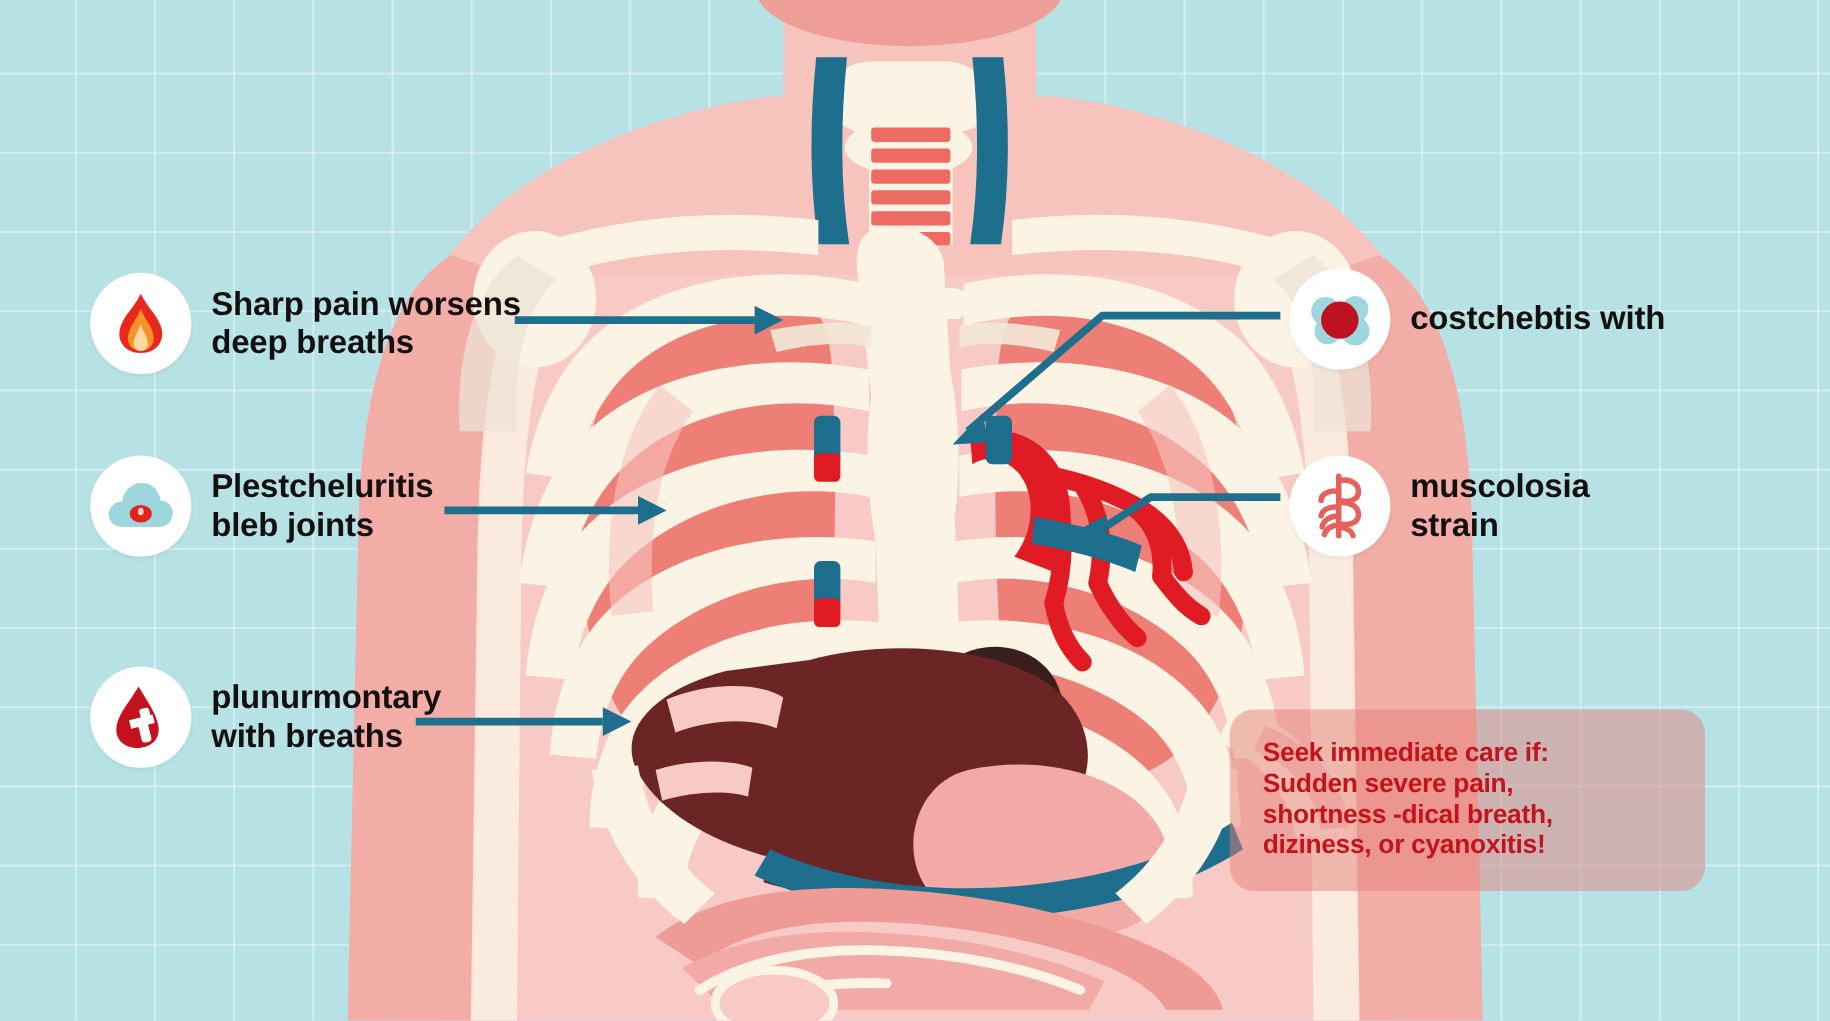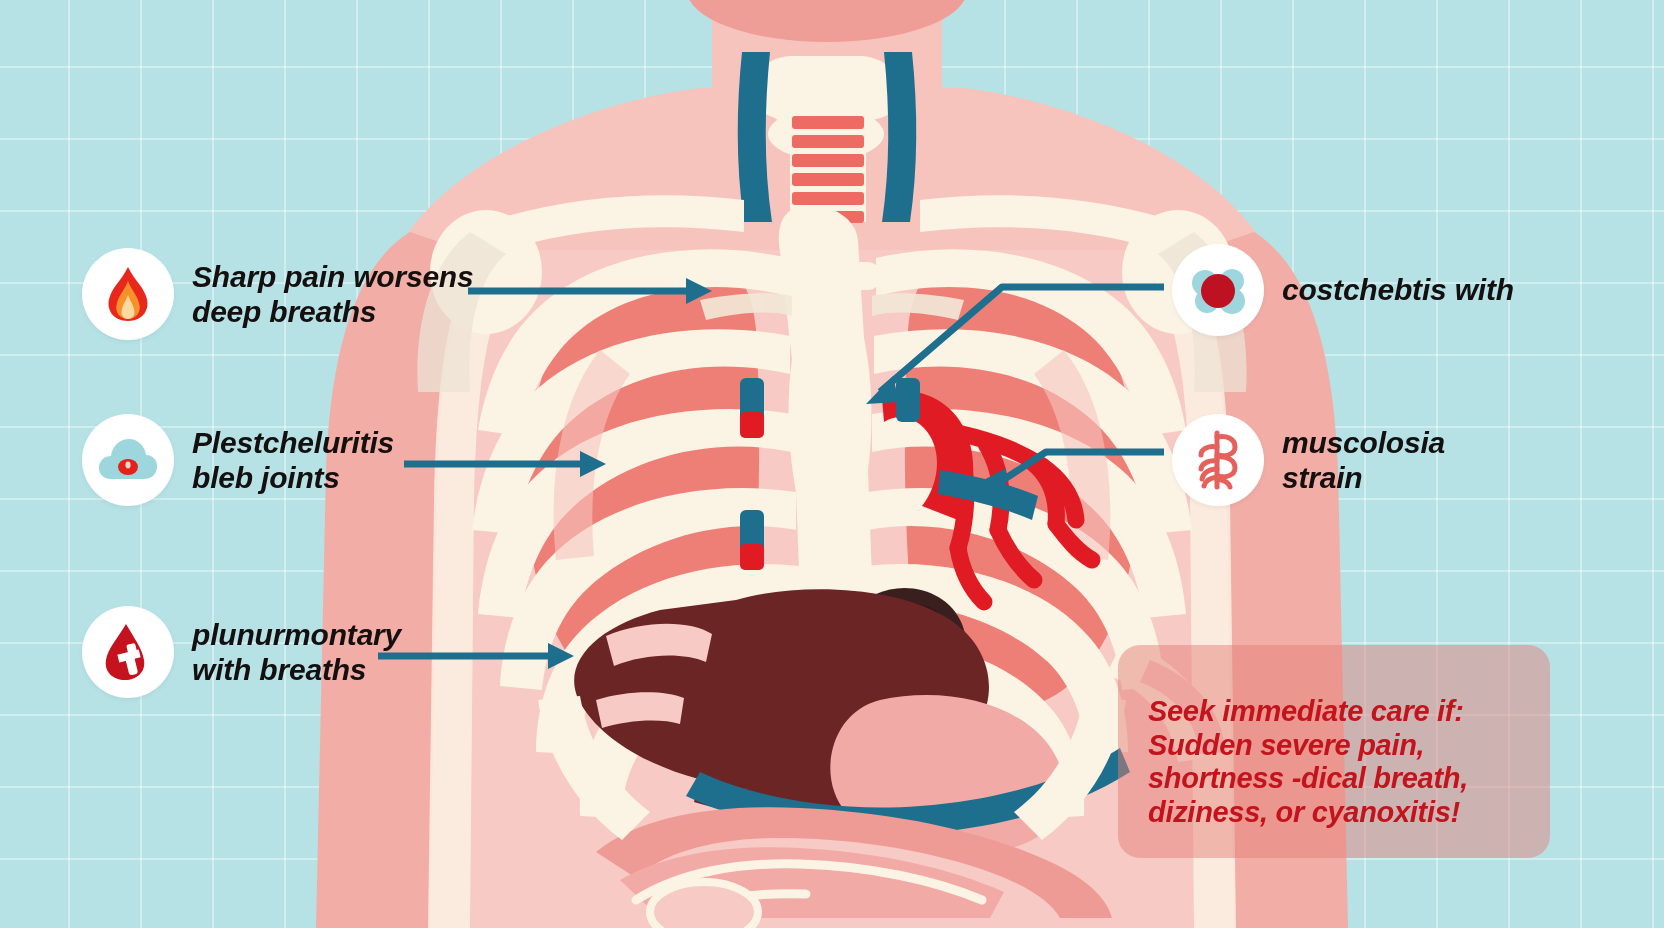--- a/index.html
+++ b/index.html
@@ -1,21 +1,21 @@
 <!DOCTYPE html>
 <html><head>
 <meta charset="utf-8">
 <style>
   html,body{margin:0;padding:0;}
   body{
     width:1664px;height:928px;overflow:hidden;
     font-family:"Liberation Sans", sans-serif;
     background:#b6e2e6;
   }
-  #stage{position:relative;width:1664px;height:928px;overflow:hidden;font-style:italic;}
+  #stage{position:relative;width:1664px;height:928px;overflow:hidden;}
 
   
   .bg{
     position:absolute;inset:0;
     background-color:#b6e2e6;
     background-image:
       linear-gradient(to right, rgba(255,255,255,.38) 2px, transparent 2px),
       linear-gradient(to bottom, rgba(255,255,255,.38) 2px, transparent 2px);
     background-size:72px 72px;
     background-position:-4px -6px;
@@ -43,22 +43,22 @@
 
   
   .warn{
     position:absolute;left:1118px;top:645px;width:432px;
     background:rgba(228,126,118,.48);
     border-radius:22px;
     padding:26px 26px 28px 30px;
     box-sizing:border-box;
   }
   .warn .wtext{
-    font-size:29px;font-weight:bold;color:#c3131c;
-    line-height:1.16;white-space:pre-line;letter-spacing:-.3px;margin-top:24px;
+    font-size:24px;font-weight:bold;color:#c3131c;
+    line-height:1.16;white-space:pre-line;letter-spacing:-.3px;
   }
 </style>
 </head>
 <body>
 
 <div id="stage">
 
   <div class="bg"></div>
 
   <svg class="art" viewBox="0 0 1664 928">

